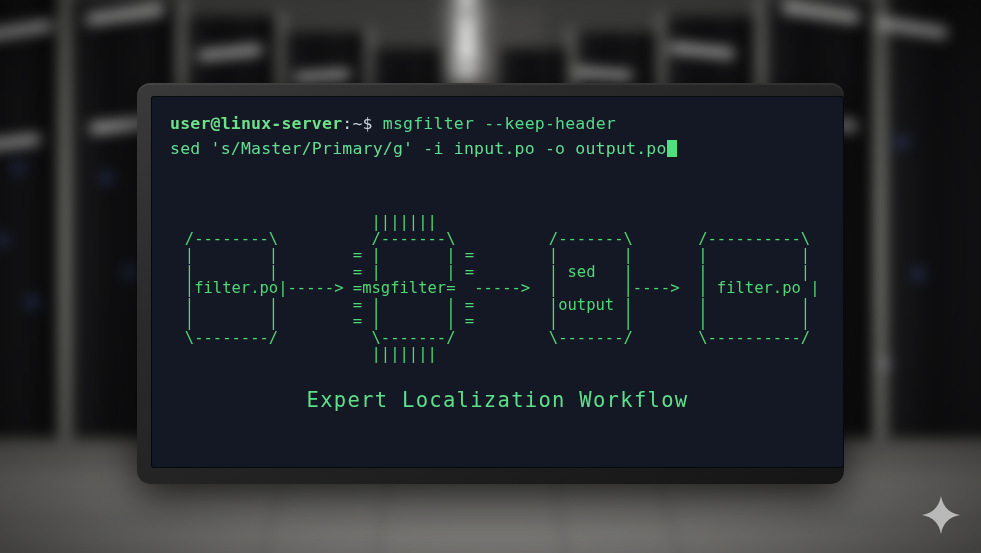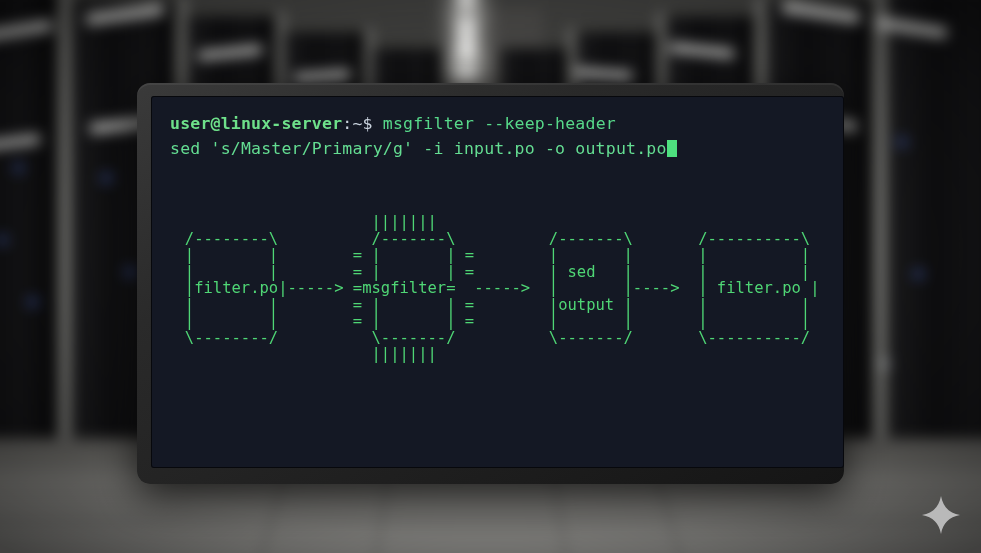--- a/index.html
+++ b/index.html
@@ -351,20 +351,21 @@
         <div class="ascii"> /----------\
  |          |
  |          |
  | <span>filter.po</span> |
  |          |
  |          |
  \----------/</div>
 
       </div>
 
+      <div id="caption">Expert Localization Workflow</div>
 
     </div>
   </div>
 
   <div id="sparkle">
     <svg viewBox="0 0 44 44" width="44" height="44" aria-hidden="true">
       <path d="M22 3 C24 14 30 20 41 22 C30 24 24 30 22 41 C20 30 14 24 3 22 C14 20 20 14 22 3 Z" fill="#b9b9b9"></path>
     </svg>
   </div>
 

